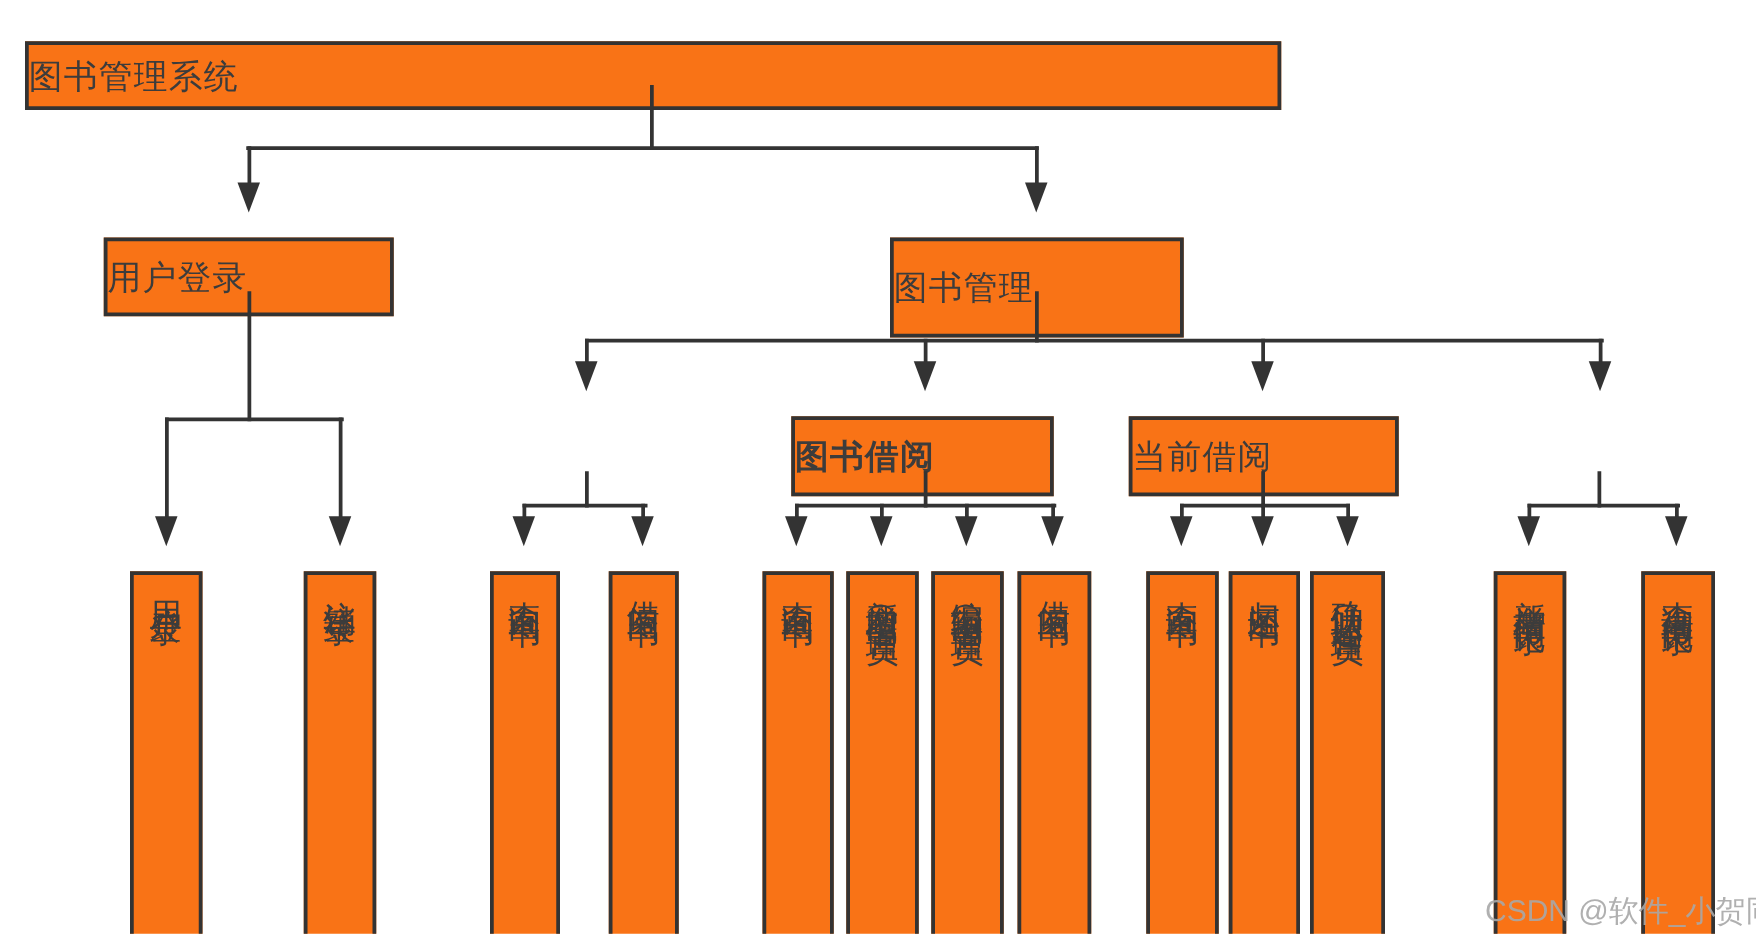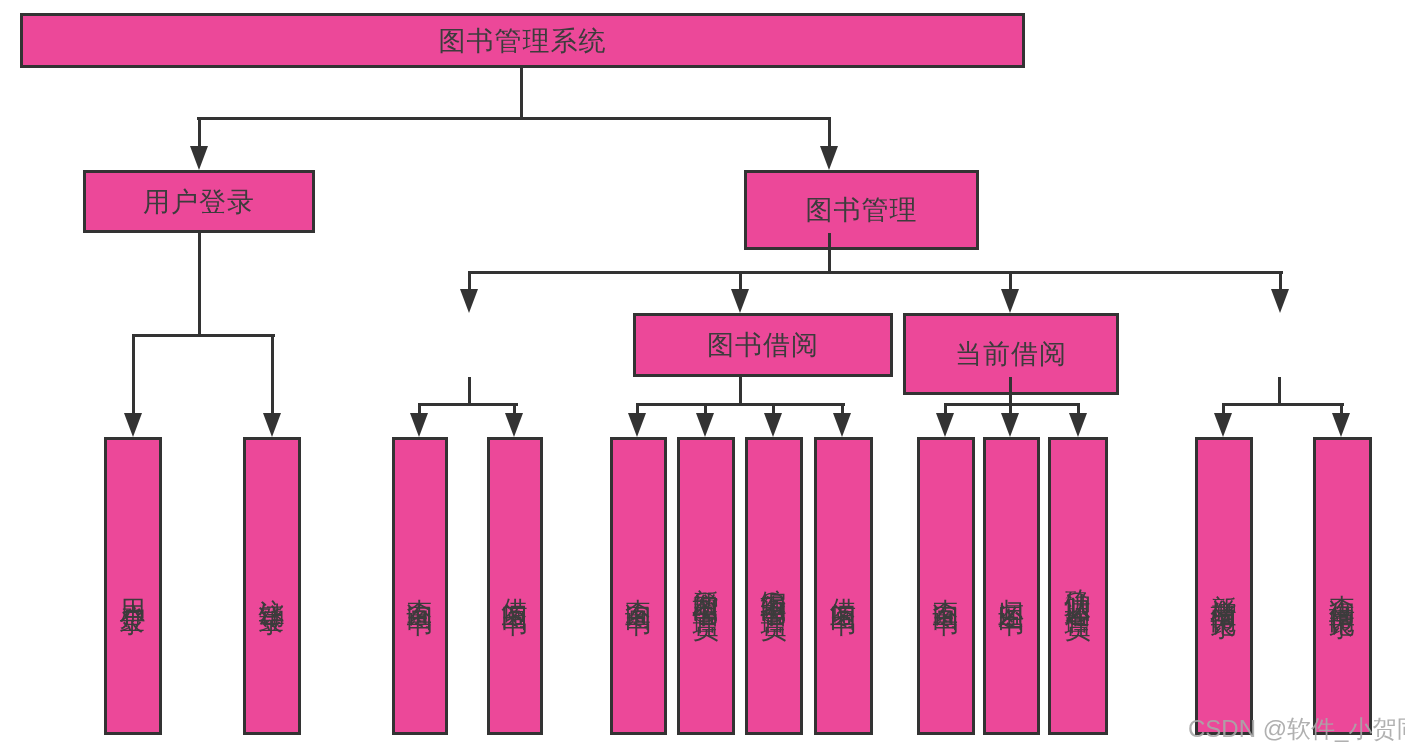--- a/index.html
+++ b/index.html
@@ -11,25 +11,25 @@
     position:relative;
     width:1405px;
     height:747px;
     background:#ffffff;
     overflow:hidden;
   }
   .box{
     position:absolute;
     box-sizing:border-box;
     border:3px solid #333333;
-    background:#ec4899;
+    background:#f97316;
     display:flex;
     align-items:center;
-    justify-content:center;
     color:#3c3c3c;
+    margin-top:20px;
   }
   .hlabel{
     font-size:27px;
     letter-spacing:1px;
     white-space:nowrap;
   }
   .vbox{
     writing-mode:vertical-rl;
     text-orientation:mixed;
     font-size:26px;
@@ -69,21 +69,21 @@
   <i class="ln" style="left:520px;top:68px;width:3px;height:50px;"></i>
   <i class="ln" style="left:197px;top:117px;width:634px;height:3px;"></i>
   <i class="ln" style="left:198px;top:117px;width:3px;height:31px;"></i>
   <i class="ar" style="left:190px;top:146px;"></i>
   <i class="ln" style="left:828px;top:117px;width:3px;height:31px;"></i>
   <i class="ar" style="left:820px;top:146px;"></i>
 
   <div class="box" style="left:83px;top:170px;width:232px;height:63px;">
     <span class="hlabel">用户登录</span>
   </div>
-  <div class="box" style="left:744px;top:170px;width:235px;height:80px;">
+  <div class="box" style="left:712px;top:170px;width:235px;height:80px;">
     <span class="hlabel">图书管理</span>
   </div>
 
   <i class="ln" style="left:198px;top:233px;width:3px;height:104px;"></i>
   <i class="ln" style="left:132px;top:334px;width:143px;height:3px;"></i>
   <i class="ln" style="left:132px;top:334px;width:3px;height:81px;"></i>
   <i class="ar" style="left:124px;top:413px;"></i>
   <i class="ln" style="left:271px;top:334px;width:3px;height:81px;"></i>
   <i class="ar" style="left:263px;top:413px;"></i>
 
@@ -91,24 +91,24 @@
   <i class="ln" style="left:468px;top:271px;width:815px;height:3px;"></i>
   <i class="ln" style="left:468px;top:271px;width:3px;height:20px;"></i>
   <i class="ar" style="left:460px;top:289px;"></i>
   <i class="ln" style="left:739px;top:271px;width:3px;height:20px;"></i>
   <i class="ar" style="left:731px;top:289px;"></i>
   <i class="ln" style="left:1009px;top:271px;width:3px;height:20px;"></i>
   <i class="ar" style="left:1001px;top:289px;"></i>
   <i class="ln" style="left:1279px;top:271px;width:3px;height:20px;"></i>
   <i class="ar" style="left:1271px;top:289px;"></i>
 
-  <div class="box" style="left:633px;top:313px;width:260px;height:64px;">
+  <div class="box" style="left:633px;top:313px;width:210px;height:64px;font-weight:bold;">
     <span class="hlabel">图书借阅</span>
   </div>
-  <div class="box" style="left:903px;top:313px;width:216px;height:82px;">
+  <div class="box" style="left:903px;top:313px;width:216px;height:64px;">
     <span class="hlabel">当前借阅</span>
   </div>
 
   <i class="ln" style="left:468px;top:377px;width:3px;height:29px;"></i>
   <i class="ln" style="left:418px;top:403px;width:100px;height:3px;"></i>
   <i class="ln" style="left:418px;top:403px;width:3px;height:13px;"></i>
   <i class="ar" style="left:410px;top:413px;"></i>
   <i class="ln" style="left:513px;top:403px;width:3px;height:13px;"></i>
   <i class="ar" style="left:505px;top:413px;"></i>
 

